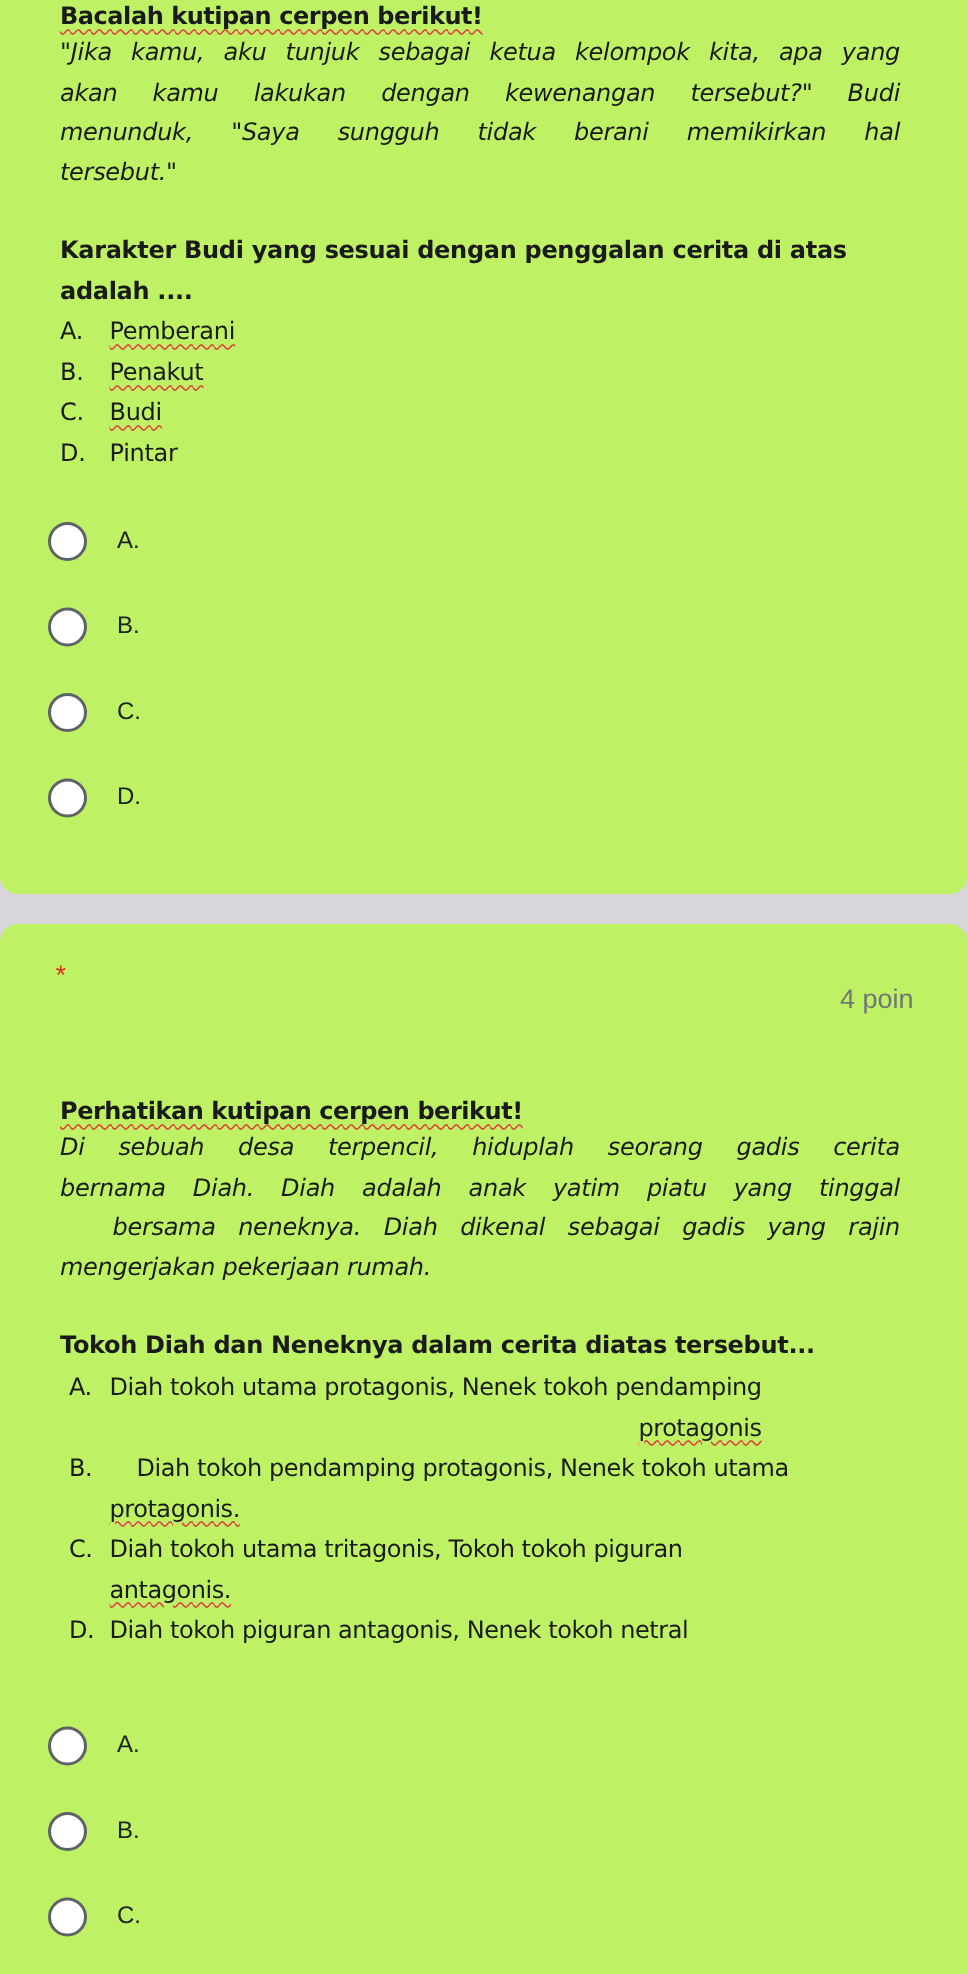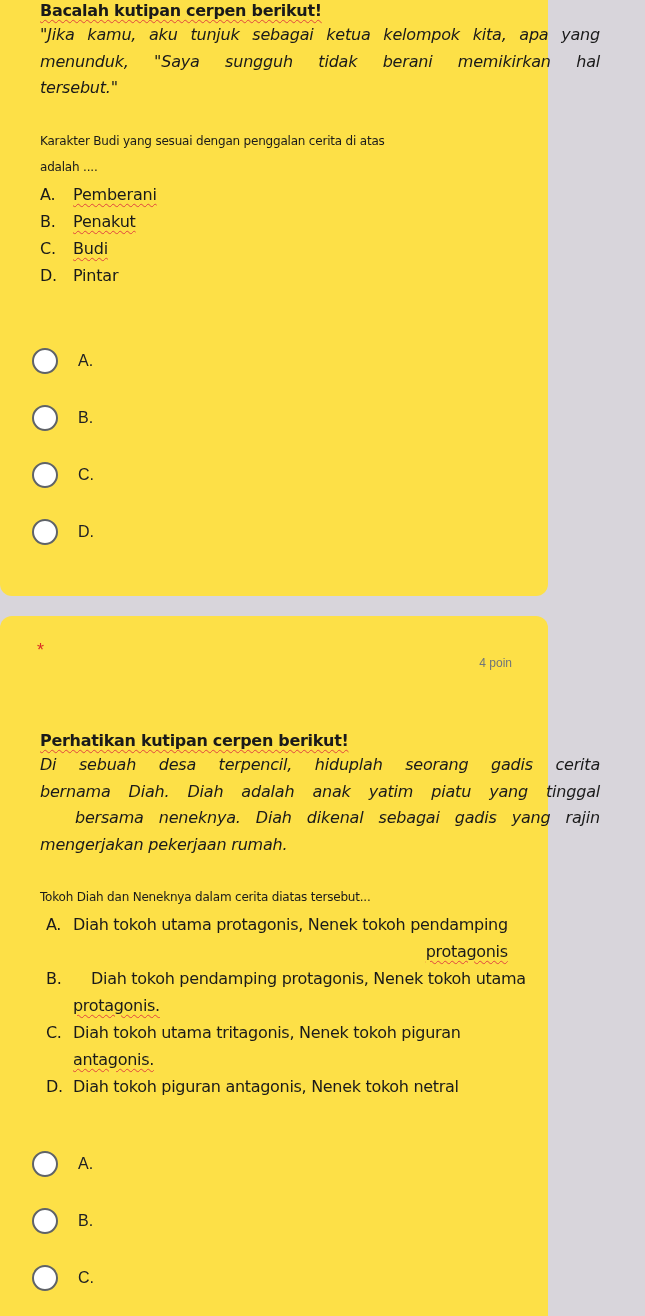--- a/index.html
+++ b/index.html
@@ -7,22 +7,22 @@
       width: 645px;
       height: 1316px;
       background: #d8d5db;
       overflow: hidden;
       font-family: "Liberation Sans", sans-serif;
       color: #202124;
     }
     .card {
       position: absolute;
       left: 0;
-      width: 548px;
-      background: #fde047;
+      width: 645px;
+      background: #bef264;
     }
     #card1 {
       top: 0;
       height: 596px;
       border-radius: 0 0 12px 12px;
     }
     #card2 {
       top: 616px;
       height: 700px;
       border-radius: 12px 12px 0 0;
@@ -41,23 +41,24 @@
       letter-spacing: -0.3px;
     }
     .img-passage {
       font-style: italic;
       font-size: 16px;
       line-height: 26.5px;
       text-align: justify;
       letter-spacing: -0.2px;
     }
     .img-question {
-      font-size: 12px;
+      font-size: 16px;
       line-height: 26.5px;
       letter-spacing: -0.2px;
+      font-weight: bold;
     }
     .squiggle {
       text-decoration: underline wavy #e0443e;
       text-decoration-thickness: 1px;
       text-underline-offset: 3px;
     }
     .opt-list .opt-row {
       display: flex;
       font-size: 16px;
       line-height: 27px;
@@ -104,34 +105,35 @@
       left: 37px;
       top: 24px;
       color: #d93025;
       font-size: 18px;
       font-family: "Liberation Sans", sans-serif;
     }
     .points {
       position: absolute;
       right: 36px;
       top: 40px;
-      font-size: 12px;
+      font-size: 18px;
       color: #70757a;
       font-family: "Liberation Sans", sans-serif;
     }
   </style>
 </head>
 <body>
 
 <div class="card" id="card1">
 
   <div class="embedded-image" style="top:0px;">
     <div class="img-heading squiggle">Bacalah kutipan cerpen berikut!</div>
     <div class="img-passage">
       <div style="text-align-last:justify;">"Jika kamu, aku tunjuk sebagai ketua kelompok kita, apa yang</div>
+      <div style="text-align-last:justify;">akan kamu lakukan dengan kewenangan tersebut?" Budi</div>
       <div style="text-align-last:justify;">menunduk, "Saya sungguh tidak berani memikirkan hal</div>
       <div>tersebut."</div>
     </div>
     <div style="height:26px;"></div>
     <div class="img-question">
       <div>Karakter Budi yang sesuai dengan penggalan cerita di atas</div>
       <div>adalah ....</div>
     </div>
     <div class="opt-list">
       <div class="opt-row">
@@ -196,21 +198,21 @@
       <div class="opt-row">
         <span class="opt-letter">B.</span>
         <span>
           <span style="display:block;margin-left:18px;">Diah tokoh pendamping protagonis, Nenek tokoh utama</span>
           <span style="display:block;" class="squiggle">protagonis.</span>
         </span>
       </div>
       <div class="opt-row">
         <span class="opt-letter">C.</span>
         <span>
-          <span style="display:block;">Diah tokoh utama tritagonis, Nenek tokoh piguran</span>
+          <span style="display:block;">Diah tokoh utama tritagonis, Tokoh tokoh piguran</span>
           <span style="display:block;" class="squiggle">antagonis.</span>
         </span>
       </div>
       <div class="opt-row">
         <span class="opt-letter">D.</span>
         <span>Diah tokoh piguran antagonis, Nenek tokoh netral</span>
       </div>
     </div>
   </div>
 

